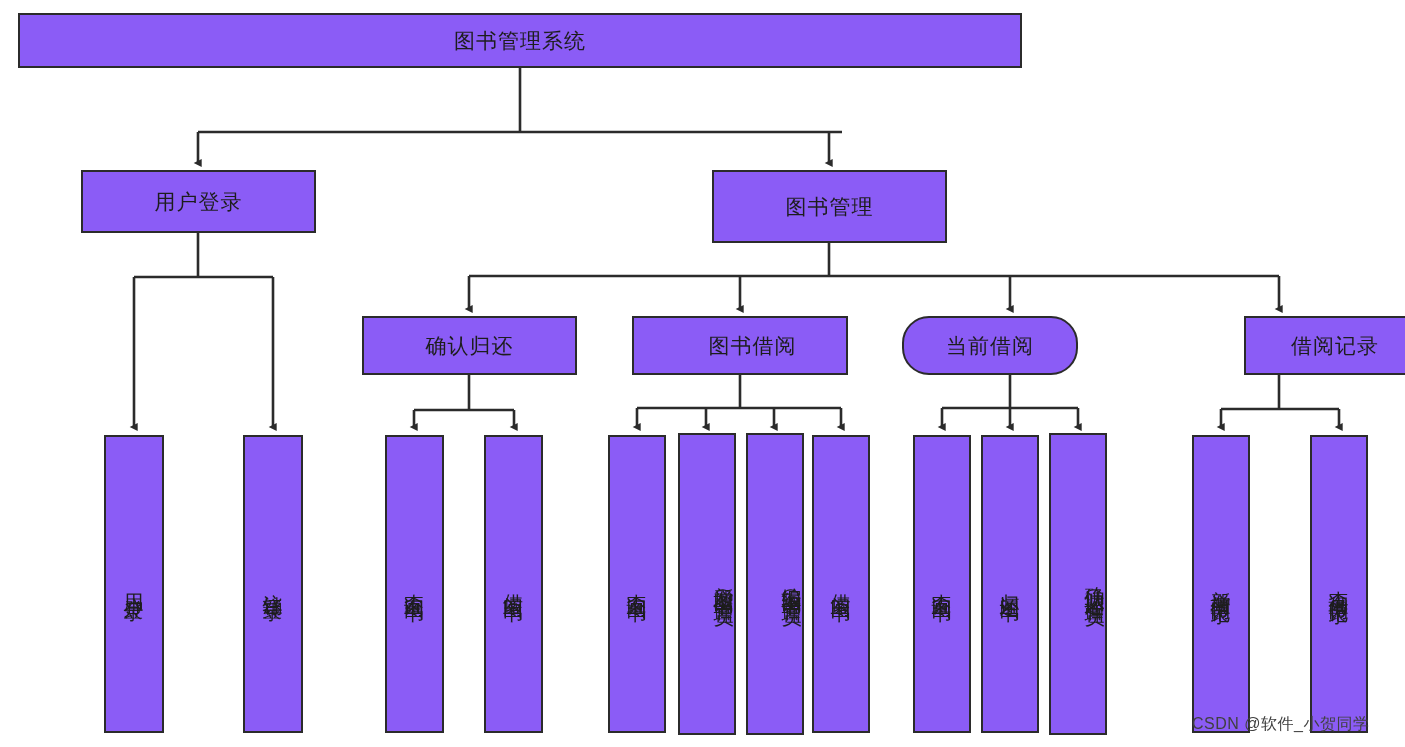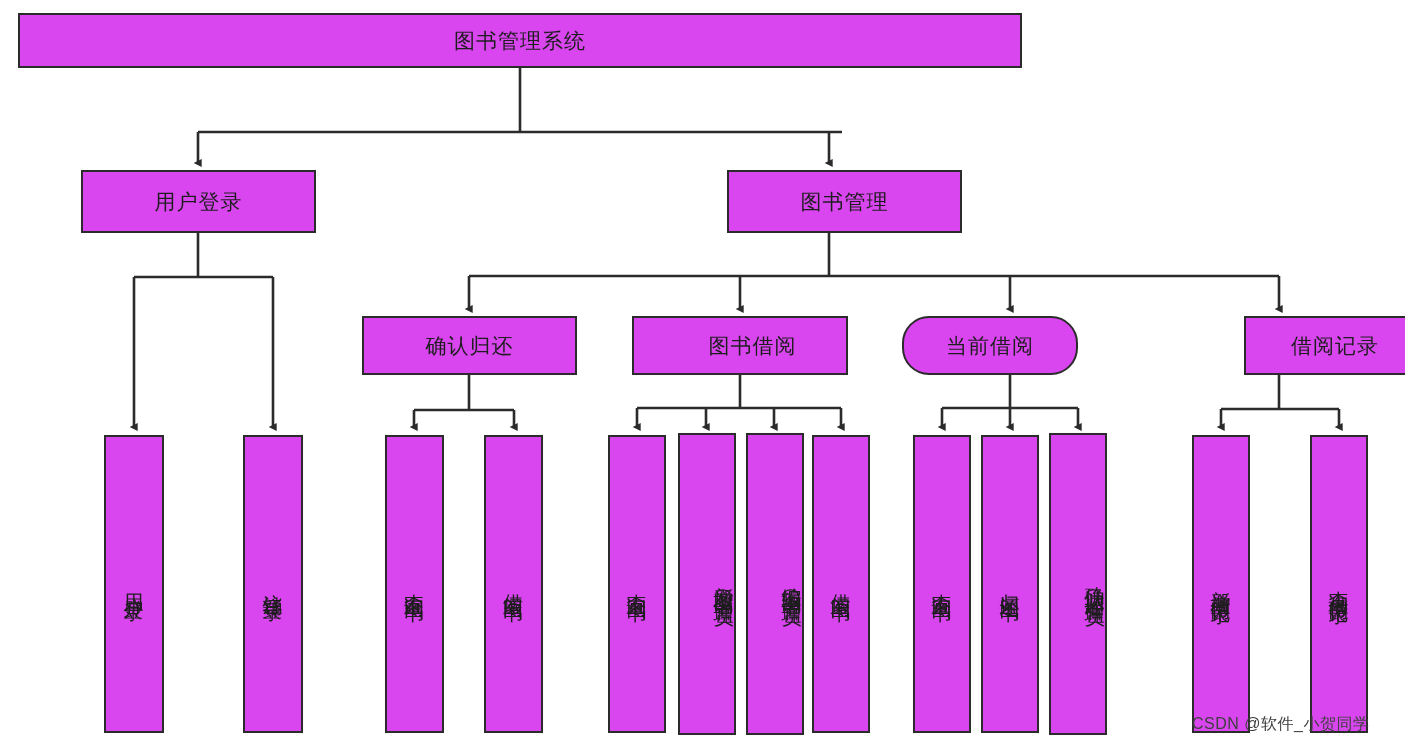--- a/index.html
+++ b/index.html
@@ -15,21 +15,21 @@
     width:1405px;height:747px;
   }
   #edges{
     position:absolute;left:0;top:0;
     width:1405px;height:747px;
     pointer-events:none;
   }
   .node{
     position:absolute;
     box-sizing:border-box;
-    background:#d946ef;
+    background:#8b5cf6;
     border:2px solid #2b2b2b;
     display:flex;
     align-items:center;
     justify-content:center;
     color:#1d1d1d;
     z-index:2;
   }
   .node.h{
     font-size:21px;
     letter-spacing:1px;
@@ -109,21 +109,21 @@
       <path d="M1279,375 L1279,409"></path>
       <path d="M1221,409 L1339,409"></path>
       <path d="M1221,409 L1221,427" marker-end="url(#arrow)"></path>
       <path d="M1339,409 L1339,427" marker-end="url(#arrow)"></path>
     </g>
   </svg>
 
   <div class="node h" style="left:18px;top:13px;width:1004px;height:55px;">图书管理系统</div>
 
   <div class="node h" style="left:81px;top:170px;width:235px;height:63px;">用户登录</div>
-  <div class="node h" style="left:727px;top:170px;width:235px;height:63px;">图书管理</div>
+  <div class="node h" style="left:712px;top:170px;width:235px;height:73px;">图书管理</div>
 
   <div class="node h" style="left:362px;top:316px;width:215px;height:59px;">确认归还</div>
   <div class="node h" style="left:632px;top:316px;width:216px;height:59px;padding-left:25px;">图书借阅</div>
   <div class="node h" style="left:902px;top:316px;width:176px;height:59px;border-radius:27px;">当前借阅</div>
   <div class="node h" style="left:1244px;top:316px;width:182px;height:59px;">借阅记录</div>
 
   <div class="node v mid" style="left:104px;top:435px;width:60px;height:298px;">用户登录</div>
   <div class="node v mid" style="left:243px;top:435px;width:60px;height:298px;">注销登录</div>
 
   <div class="node v mid" style="left:385px;top:435px;width:59px;height:298px;">查询图书</div>

